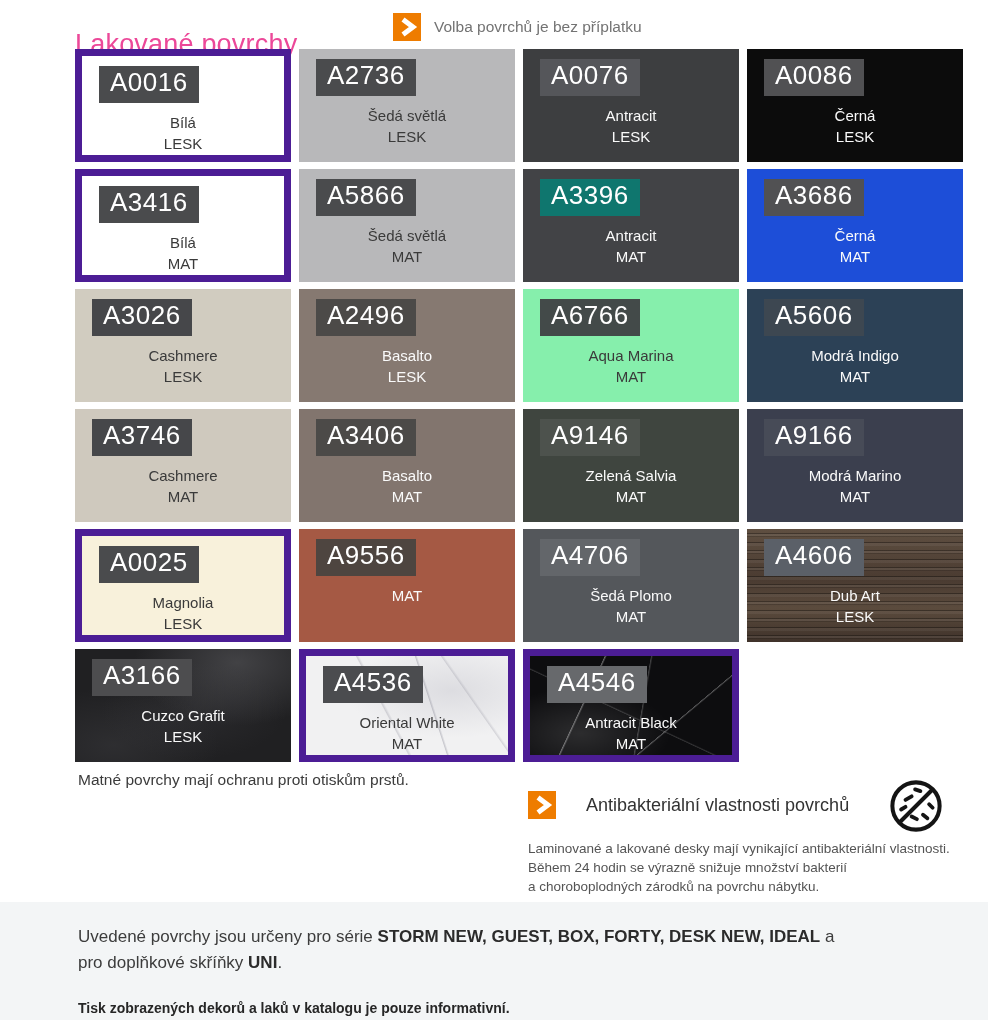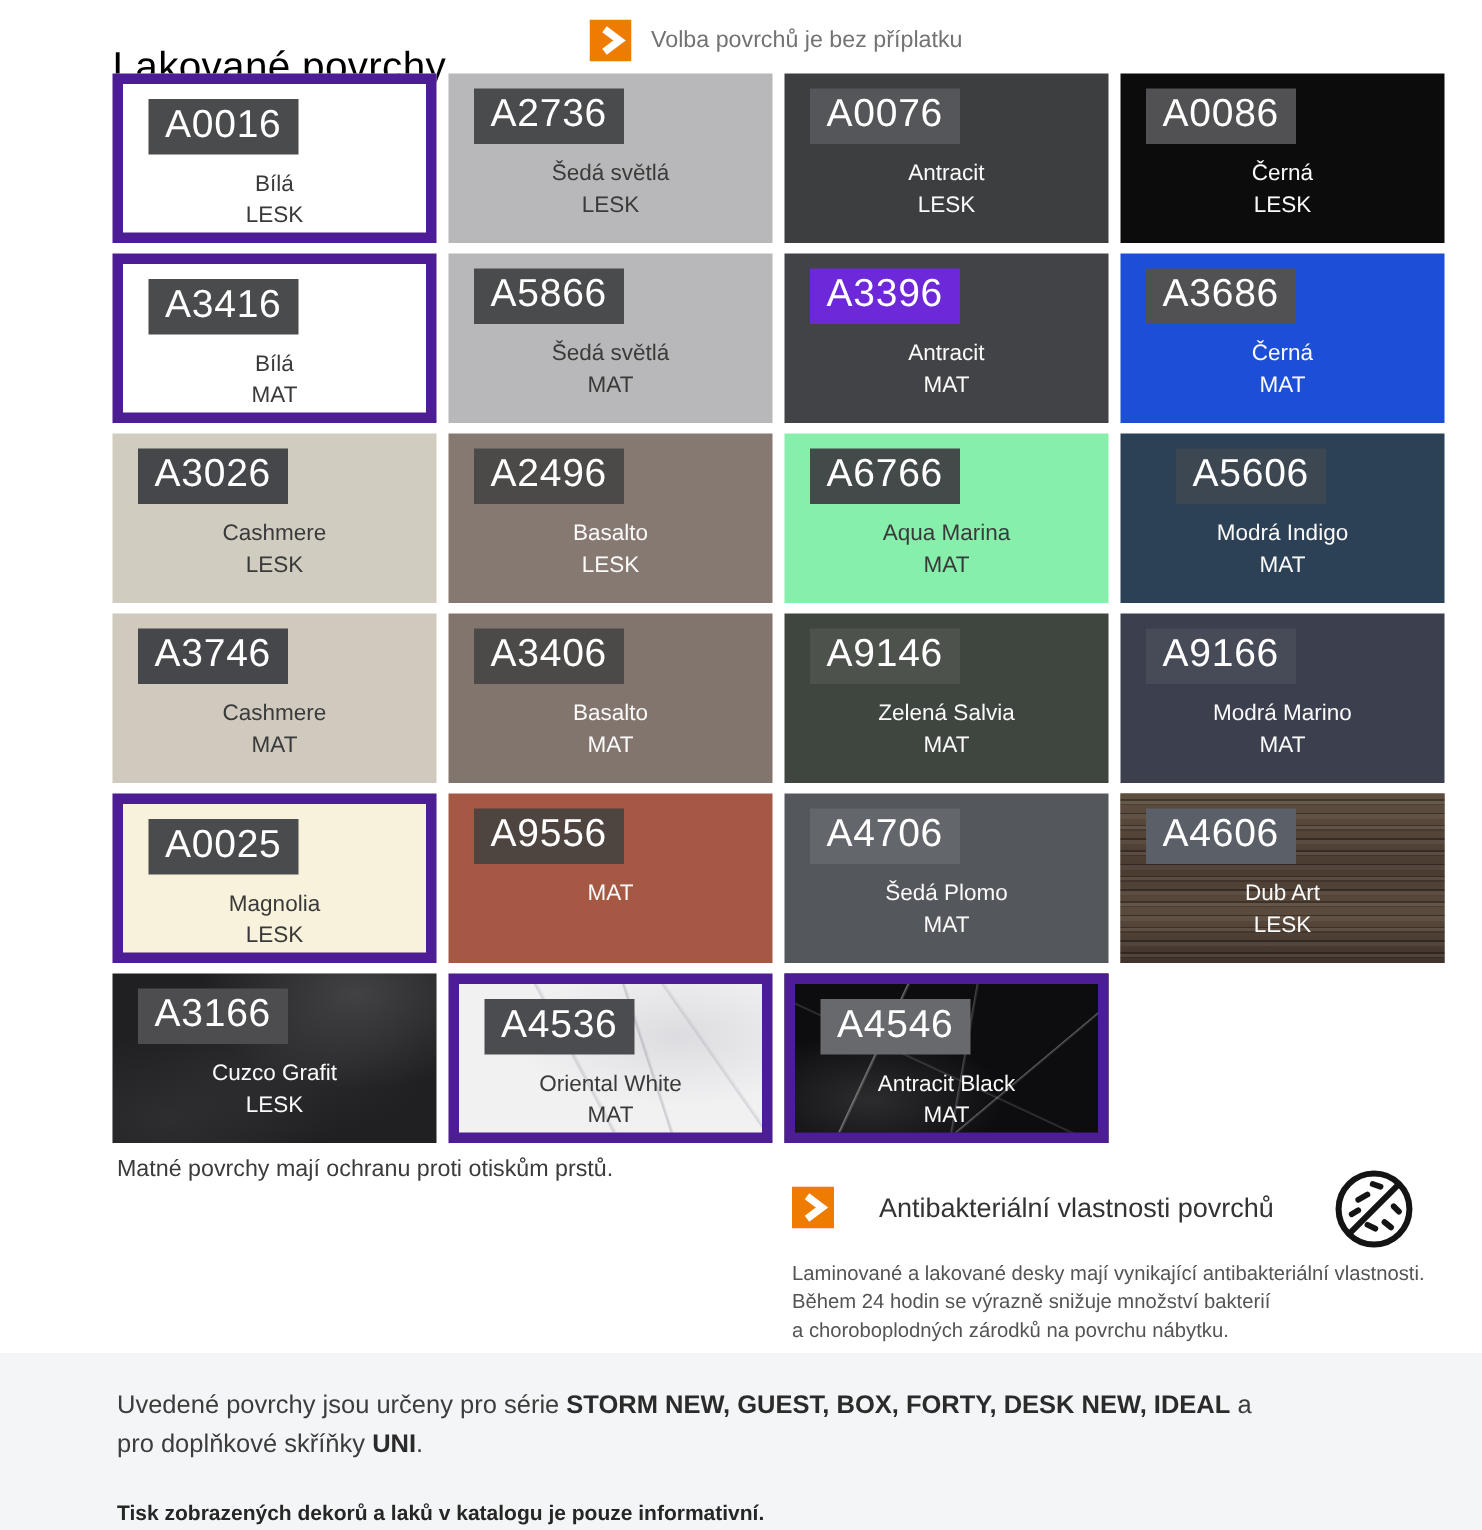--- a/index.html
+++ b/index.html
@@ -3,21 +3,21 @@
 <meta charset="utf-8">
 <style>
   html,body{margin:0;padding:0;background:#fff;}
   .page{
     position:relative;width:988px;height:1020px;overflow:hidden;background:#ffffff;
     font-family:"Liberation Sans","DejaVu Sans",sans-serif;color:#3b3b3b;
   }
   
   .page-title{
     position:absolute;left:75px;top:11px;font-size:27px;font-weight:400;
-    color:#000000;letter-spacing:.2px;
+    color:#ec4899;letter-spacing:.2px;
   }
   .header-note{position:absolute;left:393px;top:13px;display:flex;align-items:center;gap:13px;}
   .arrow-badge{width:28px;height:28px;display:block;flex:0 0 auto;}
   .header-note-text{font-size:15.5px;color:#737373;}
   
   .grid{
     position:absolute;left:75px;top:49px;width:888px;
     display:grid;grid-template-columns:repeat(4,216px);grid-auto-rows:113px;gap:7px 8px;
   }
   .swatch{position:relative;box-sizing:border-box;}
@@ -131,21 +131,21 @@
     </div>
   </div>
       <div class="swatch light" style="background-color: rgb(184, 184, 186);">
     <span class="badge" style="background-color: rgb(74, 75, 77);">A5866</span>
     <div class="labels">
       <div>Šedá světlá</div>
       <div>MAT</div>
     </div>
   </div>
       <div class="swatch dark" style="background-color: rgb(66, 67, 70);">
-    <span class="badge" style="background-color: #6d28d9; text-align: center;">A3396</span>
+    <span class="badge" style="background-color: #0f766e; text-align: center;">A3396</span>
     <div class="labels">
       <div>Antracit</div>
       <div>MAT</div>
     </div>
   </div>
       <div class="swatch dark" style="background-color: #1d4ed8;">
     <span class="badge" style="background-color: rgb(81, 81, 83);">A3686</span>
     <div class="labels">
       <div>Černá</div>
       <div>MAT</div>
@@ -166,21 +166,21 @@
     </div>
   </div>
       <div class="swatch light" style="background-color: #86efac;">
     <span class="badge" style="background-color: rgb(67, 74, 73);">A6766</span>
     <div class="labels">
       <div>Aqua Marina</div>
       <div>MAT</div>
     </div>
   </div>
       <div class="swatch dark" style="background-color: rgb(44, 65, 86);">
-    <span class="badge" style="background-color: rgb(61, 71, 81); margin-left: 20px;">A5606</span>
+    <span class="badge" style="background-color: rgb(61, 71, 81);">A5606</span>
     <div class="labels">
       <div>Modrá Indigo</div>
       <div>MAT</div>
     </div>
   </div>
       <div class="swatch light" style="background-color: rgb(207, 201, 190);">
     <span class="badge" style="background-color: rgb(70, 71, 74);">A3746</span>
     <div class="labels">
       <div>Cashmere</div>
       <div>MAT</div>

